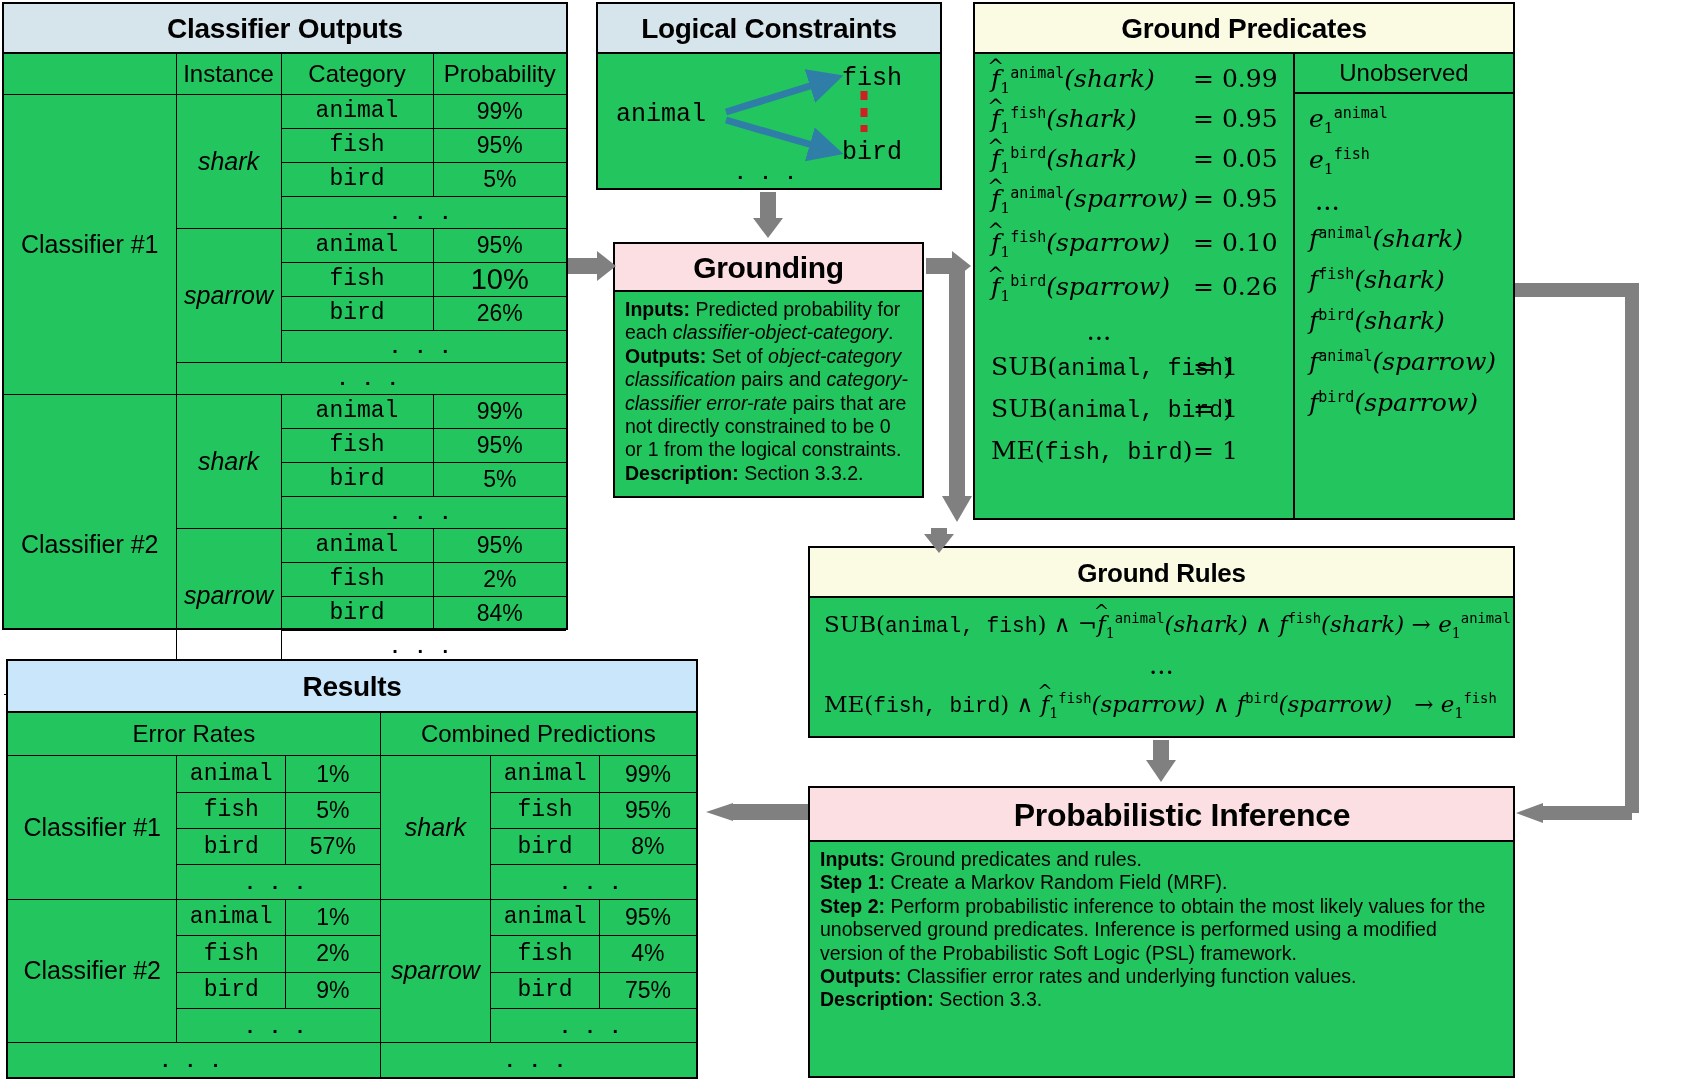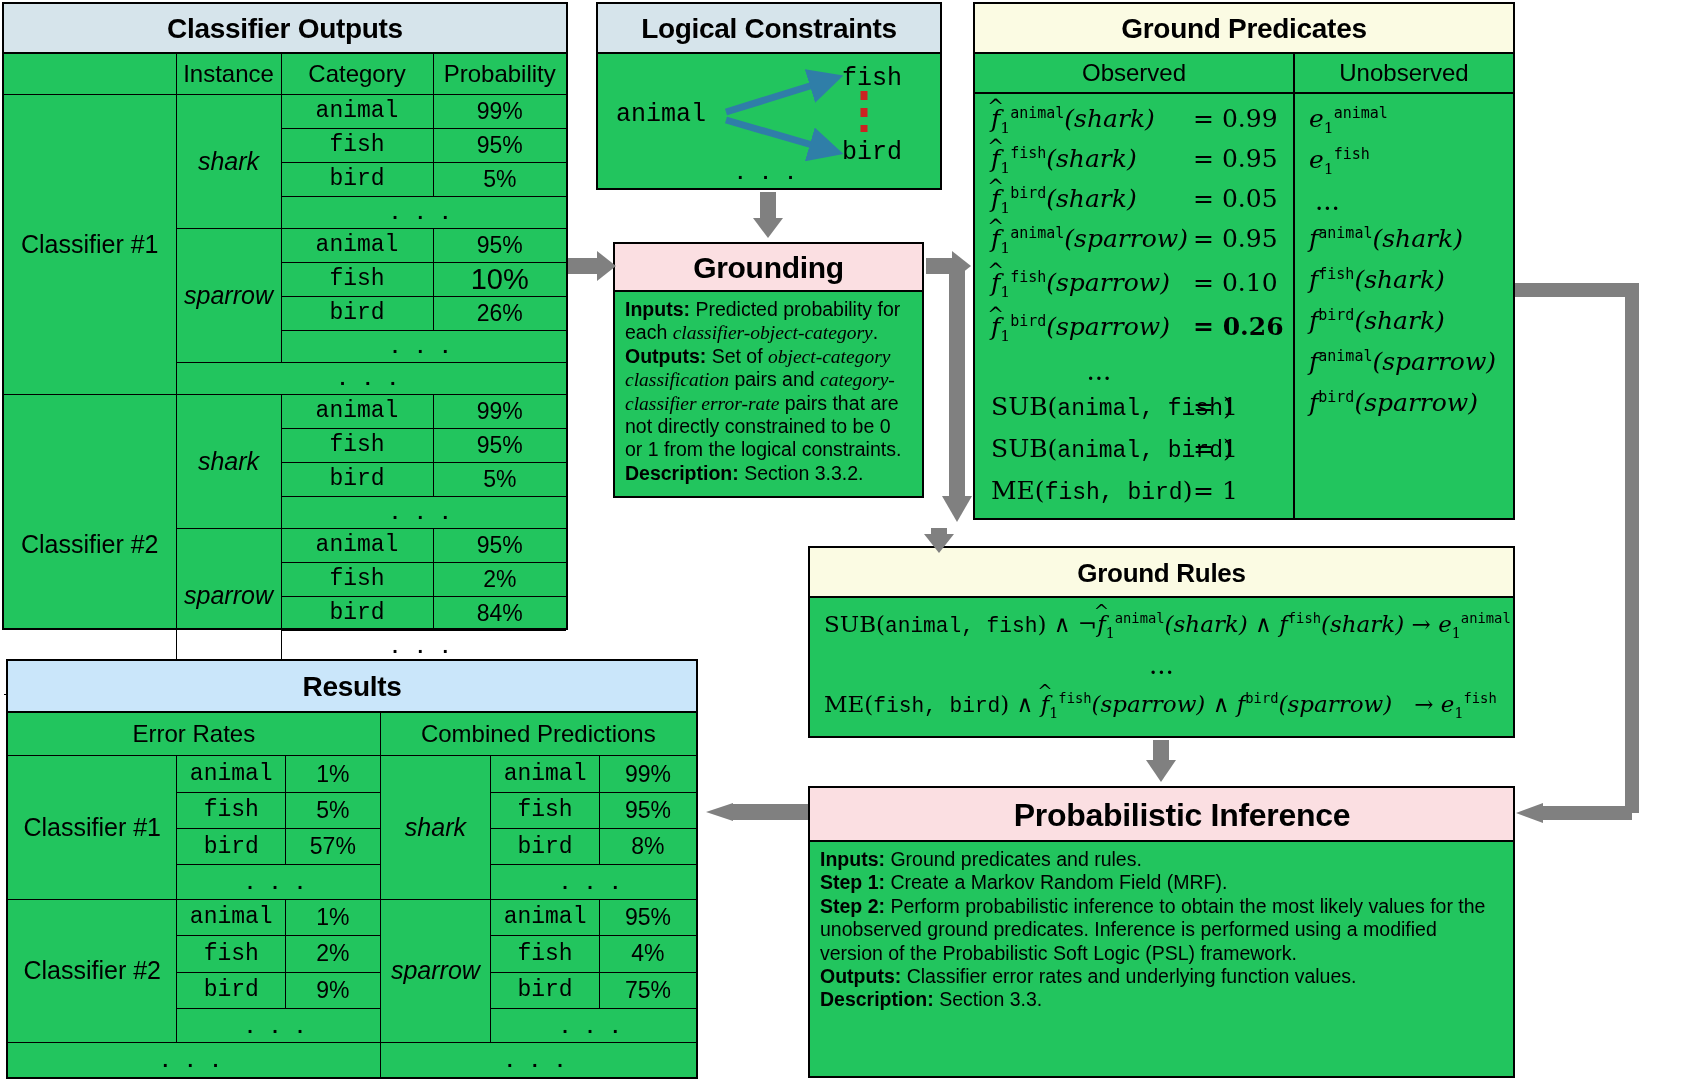--- a/index.html
+++ b/index.html
@@ -34,21 +34,21 @@
   .up{font-family:Liberation Mono, monospace;font-style:normal;}
   .rom{font-family:"DejaVu Serif", serif;font-style:normal;}
   sup.sp{font-size:0.60em;font-family:"DejaVu Sans Mono", monospace;font-style:normal;vertical-align:super;}
   sub.sb{font-size:0.62em;font-family:"DejaVu Serif", serif;font-style:normal;vertical-align:sub;}
   .fhat{position:relative;display:inline-block;}
   .fhat .hat{position:absolute;left:50%;transform:translateX(-50%);top:-0.52em;font-size:0.8em;font-style:normal;}
 
   
   .desc{font-size:19.5px;line-height:1.20;padding:6px 10px 4px 10px;box-sizing:border-box;}
   .desc b{font-weight:bold;}
-  .desc i{font-style:italic;font-family:Liberation Serif, serif;}
+  .desc i{font-style:italic;}
 </style>
 </head>
 <body>
 
 <div class="panel" style="left:2px;top:2px;width:566px;height:628px;">
   <div class="panel-title blue-dark" style="height:50px;line-height:50px;font-size:28px;">Classifier Outputs</div>
 
   <table class="grid" style="height:574px;border-top:none;">
     <colgroup>
         <col style="width:172px">
@@ -173,21 +173,20 @@
     <b>Description:</b><span> Section 3.3.2.</span>
   </div>
 </div>
 
 <div class="panel" style="left:973px;top:2px;width:542px;height:518px;">
   <div class="panel-title yellow" style="height:50px;line-height:50px;font-size:28px;">Ground Predicates</div>
 
   <div style="display:flex;height:466px;">
 
     <div style="width:320px;border-right:2px solid #000;box-sizing:border-box;">
-      <div style="text-align:center;font-size:24px;height:38px;line-height:38px;border-bottom:2px solid #000;">Observed</div>
       <div style="padding:6px 0 0 0;">
 
         <div style="position:relative;height:40px;">
           <span class="mth" style="position:absolute;left:16px;top:4px;font-size:25px;">
             <span class="fhat"><span class="hat">^</span><span>f</span></span><sub class="sb">1</sub><sup class="sp">animal</sup>(<span>shark</span>)
           </span>
           <span class="rom" style="position:absolute;left:218px;top:4px;font-size:25px;"><span>=</span> <span>0.99</span></span>
         </div>
         <div style="position:relative;height:40px;">
           <span class="mth" style="position:absolute;left:16px;top:4px;font-size:25px;">
@@ -210,21 +209,21 @@
         <div style="position:relative;height:44px;">
           <span class="mth" style="position:absolute;left:16px;top:4px;font-size:25px;">
             <span class="fhat"><span class="hat">^</span><span>f</span></span><sub class="sb">1</sub><sup class="sp">fish</sup>(<span>sparrow</span>)
           </span>
           <span class="rom" style="position:absolute;left:218px;top:4px;font-size:25px;"><span>=</span> <span>0.10</span></span>
         </div>
         <div style="position:relative;height:44px;">
           <span class="mth" style="position:absolute;left:16px;top:4px;font-size:25px;">
             <span class="fhat"><span class="hat">^</span><span>f</span></span><sub class="sb">1</sub><sup class="sp">bird</sup>(<span>sparrow</span>)
           </span>
-          <span class="rom" style="position:absolute;left:218px;top:4px;font-size:25px;font-weight:bold;"><span>=</span> <span>0.26</span></span>
+          <span class="rom" style="position:absolute;left:218px;top:4px;font-size:25px;"><span>=</span> <span>0.26</span></span>
         </div>
 
         <div class="rom" style="text-align:center;font-size:26px;height:38px;line-height:38px;padding-right:70px;">...</div>
 
         <div style="position:relative;height:42px;">
           <span class="rom" style="position:absolute;left:16px;top:2px;font-size:25px;"><span>SUB</span>(<span class="up" style="font-size:0.92em;">animal, fish</span>)</span>
           <span class="rom" style="position:absolute;left:218px;top:2px;font-size:25px;"><span>=</span> <span>1</span></span>
         </div>
         <div style="position:relative;height:42px;">
           <span class="rom" style="position:absolute;left:16px;top:2px;font-size:25px;"><span>SUB</span>(<span class="up" style="font-size:0.92em;">animal, bird</span>)</span>

